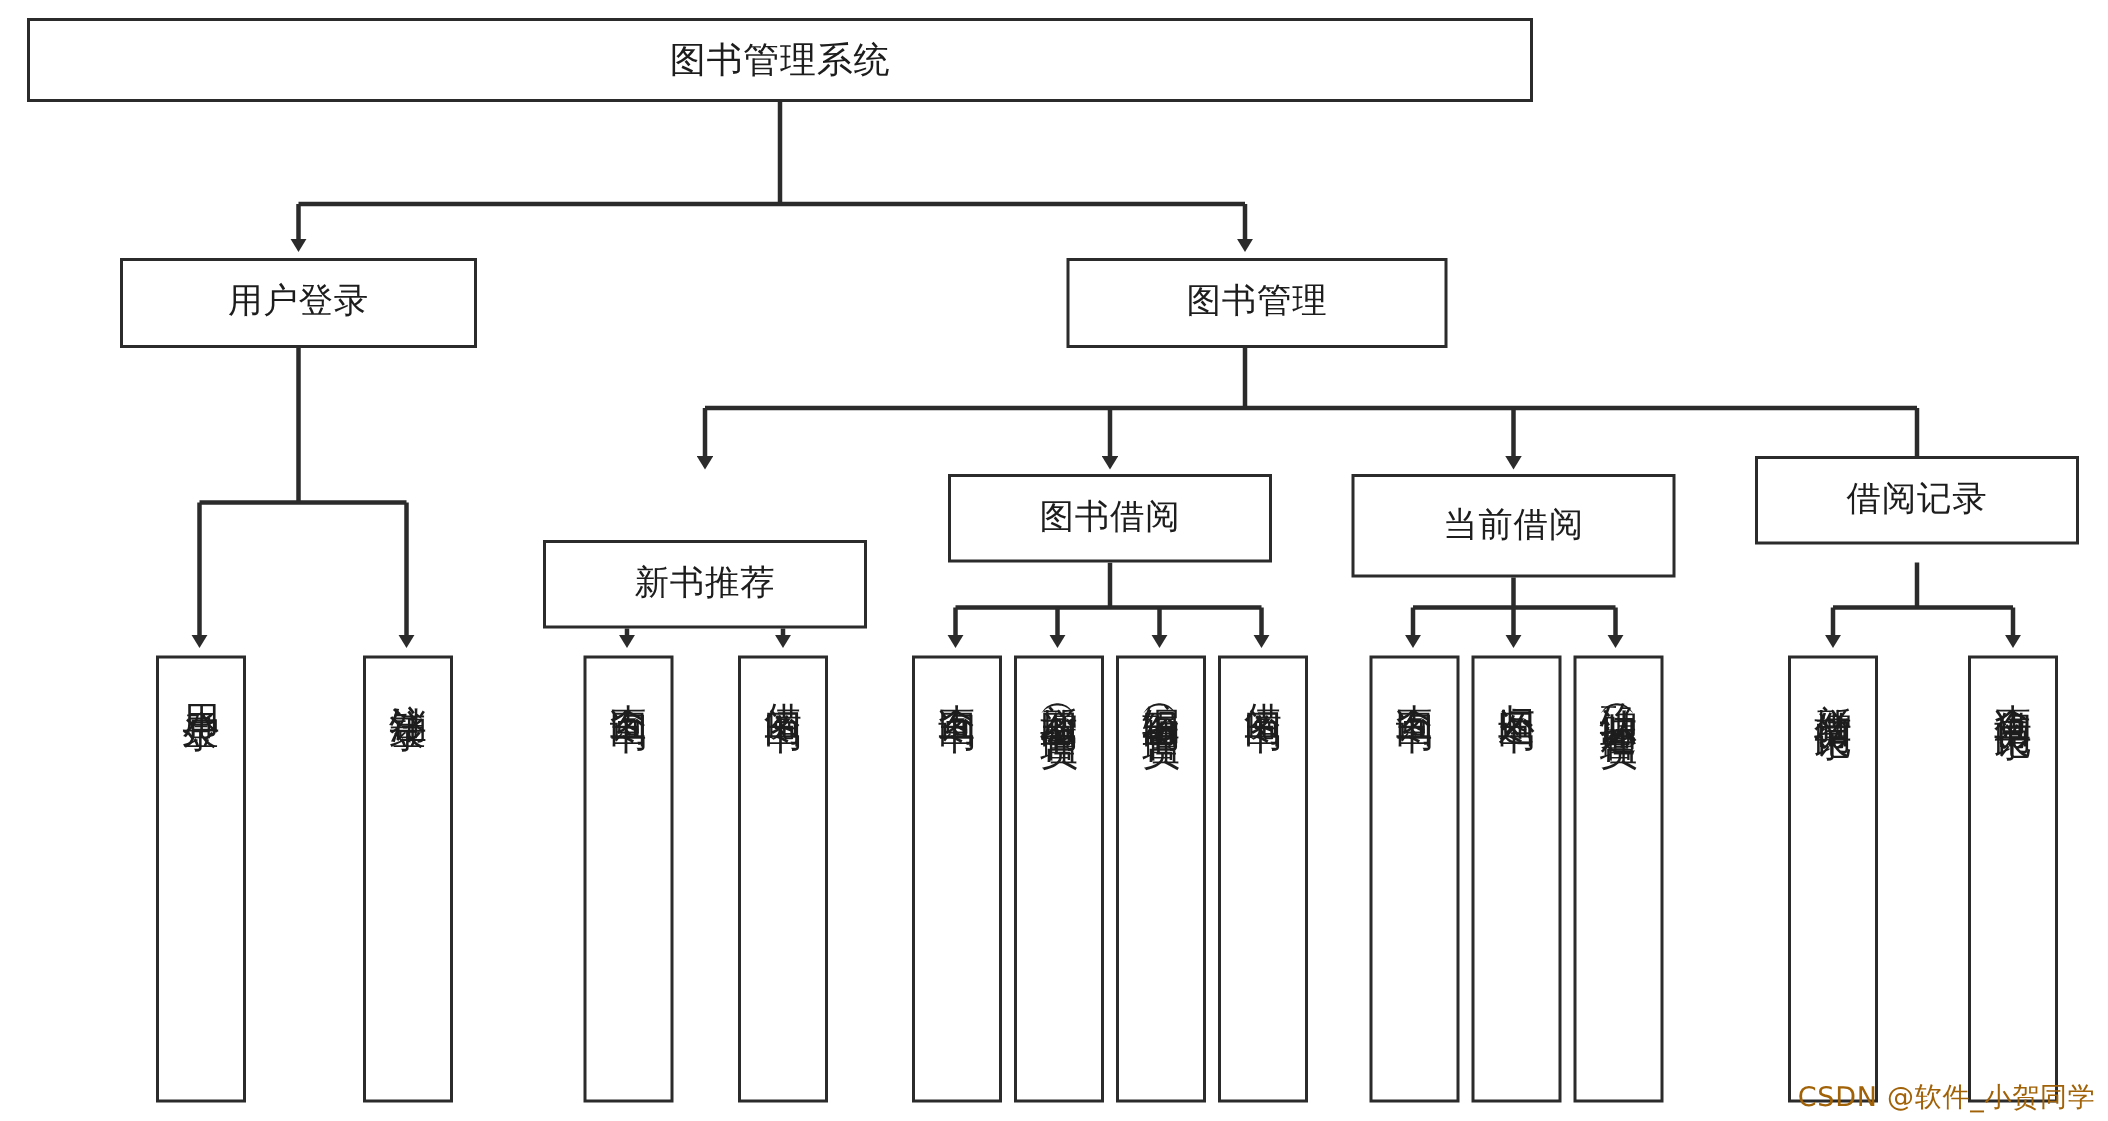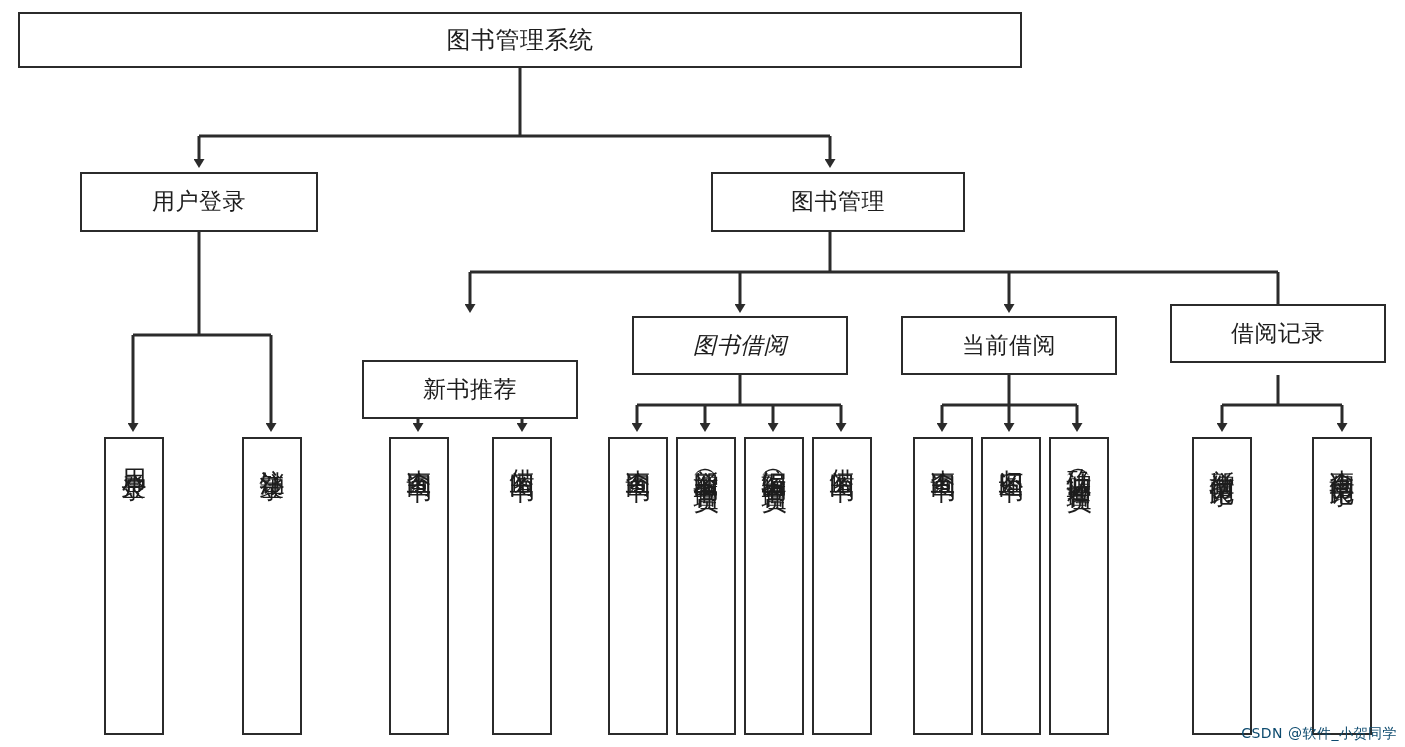--- a/index.html
+++ b/index.html
@@ -61,22 +61,22 @@
     -webkit-writing-mode: vertical-rl;
     font-size: 25px;
     line-height: 1.0;
     letter-spacing: 3px;
     white-space: nowrap;
   }
   #watermark {
     position: absolute;
     right: 8px;
     bottom: 4px;
-    font-size: 14px;
-    color: #0c4a6e;
+    font-size: 18px;
+    color: #a16207;
     letter-spacing: 0.5px;
     white-space: nowrap;
   }
 </style>
 </head>
 <body>
 
 <div id="canvas">
 
   <svg id="edges" viewBox="0 0 1405 747" width="1405" height="747" xmlns="http://www.w3.org/2000/svg">
@@ -137,24 +137,24 @@
   <div class="node h" style="left:80px; top:172px; width:238px; height:60px;">
     <span class="lbl">用户登录</span>
   </div>
   <div class="node h" style="left:711px; top:172px; width:254px; height:60px;">
     <span class="lbl">图书管理</span>
   </div>
 
   <div class="node h" style="left:362px; top:316px; width:216px; height:59px;margin-top:44px;">
     <span class="lbl">新书推荐</span>
   </div>
-  <div class="node h" style="left:632px; top:316px; width:216px; height:59px;font-style:italic;">
+  <div class="node h" style="left:632px; top:316px; width:216px; height:59px;">
     <span class="lbl">图书借阅</span>
   </div>
-  <div class="node h" style="left:901px; top:316px; width:216px; height:59px;">
+  <div class="node h" style="left:901px; top:316px; width:216px; height:69px;">
     <span class="lbl">当前借阅</span>
   </div>
   <div class="node h" style="left:1170px; top:304px; width:216px; height:59px;">
     <span class="lbl">借阅记录</span>
   </div>
 
   <div class="node v" style="left:104px; top:437px; width:60px; height:298px;">
     <span class="lbl">用户登录</span>
   </div>
   <div class="node v" style="left:242px; top:437px; width:60px; height:298px;">

